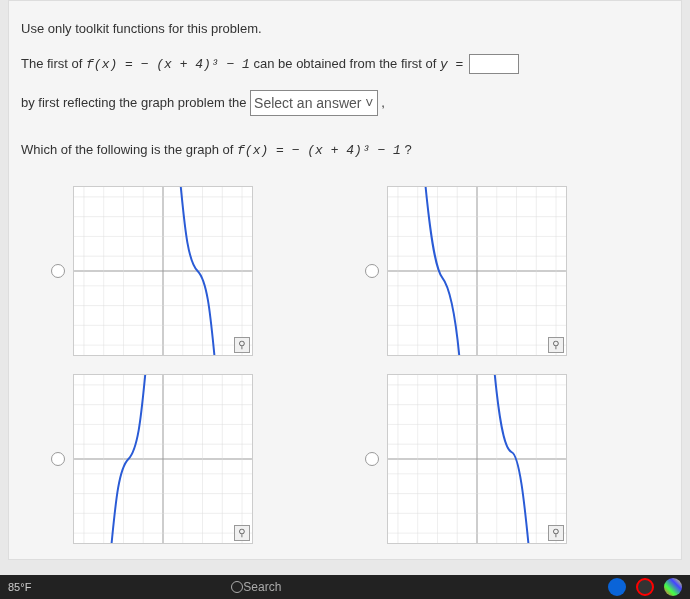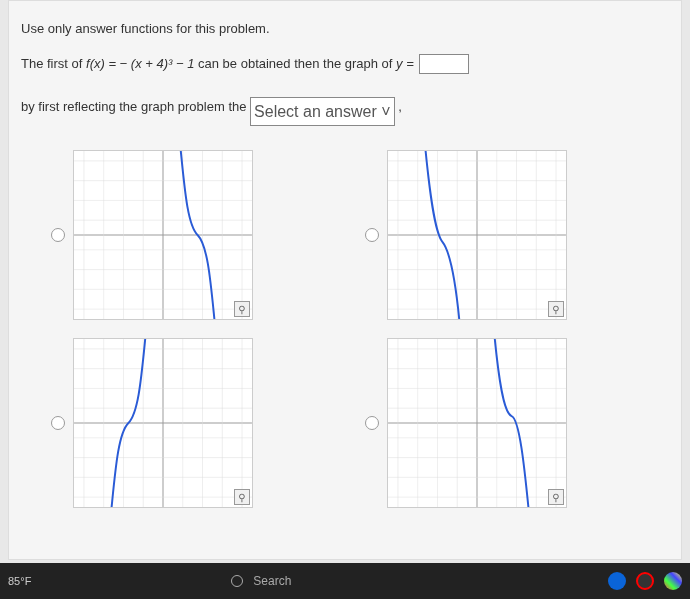--- a/index.html
+++ b/index.html
@@ -17,39 +17,38 @@
       margin: 0 8px;
       border: 1px solid #ddd;
       height: 560px;
     }
     .line {
       font-size: 13px;
       color: #333;
       margin-bottom: 14px;
       line-height: 1.6;
     }
-    .line .math-var { font-style: italic; }
+    .line .math-var { font-style: italic; font-family: Liberation Mono, monospace; }
     .input-box {
       border: 1px solid #888;
       background: #fff;
       width: 50px;
       height: 20px;
       display: inline-block;
       vertical-align: middle;
       margin: 0 2px;
     }
     .select-box {
       border: 1px solid #888;
       background: #fff;
-      font-size: 16px;
+      font-size: 14px;
       padding: 1px 3px;
       display: inline-block;
       vertical-align: middle;
       color: #555;
-      margin-top: 8px;
     }
     .graphs-container {
       display: grid;
       grid-template-columns: 1fr 1fr;
       gap: 18px 40px;
       padding: 10px 30px;
       margin-top: 10px;
     }
     .graph-option {
       display: flex;
@@ -84,71 +83,76 @@
       display: flex;
       align-items: center;
       justify-content: center;
       color: #666;
     }
     .taskbar {
       position: absolute;
       bottom: 0;
       left: 0;
       right: 0;
-      height: 36px;
+      height: 24px;
       background: #222;
       display: flex;
       align-items: center;
       padding: 0 8px;
       color: #ccc;
       font-size: 11px;
     }
     .taskbar .temp { flex-shrink: 0; }
     .taskbar .search {
       margin-left: 200px;
       display: flex;
       align-items: center;
-      gap: 10px;
+      gap: 0;
       color: #aaa;
       font-size: 12px;
     }
     .taskbar .search-ico {
       width: 12px; height: 12px; border: 1.5px solid #aaa; border-radius: 50%;
       position: relative;
     }
     .taskbar .icons {
       margin-left: auto;
       display: flex;
       gap: 10px;
     }
     .taskbar .circ {
       width: 18px; height: 18px; border-radius: 50%;
     }
   </style>
 </head>
 <body>
 
 <div class="content">
-  <div class="line">Use only answer functions for this problem.</div>
+  <div class="line">Use only toolkit functions for this problem.</div>
 
   <div class="line">
     <span>The first of </span>
     <span class="math-var">f(x) = − (x + 4)³ − 1</span>
-    <span> can be obtained then the graph of </span>
+    <span> can be obtained from the first of </span>
     <span class="math-var">y =</span>
     <span class="input-box"></span>
   </div>
 
   <div class="line">
     <span>by first reflecting the graph problem the </span>
     <span class="select-box">Select an answer ˅</span>
     <span> ,</span>
   </div>
 
 
+  <div class="line" style="margin-top:24px;">
+    <span>Which of the following is the graph of </span>
+    <span class="math-var">f(x) = − (x + 4)³ − 1</span>
+    <span> ?</span>
+  </div>
 
   <div class="graphs-container">
 
     <div class="graph-option">
       <div class="radio"></div>
       <div class="graph-box">
         <svg viewBox="0 0 180 170">
           <g stroke="#ddd" stroke-width="0.5">
             <line x1="0" y1="85" x2="180" y2="85" stroke="#999" stroke-width="1"></line>
             <line x1="90" y1="0" x2="90" y2="170" stroke="#999" stroke-width="1"></line>

